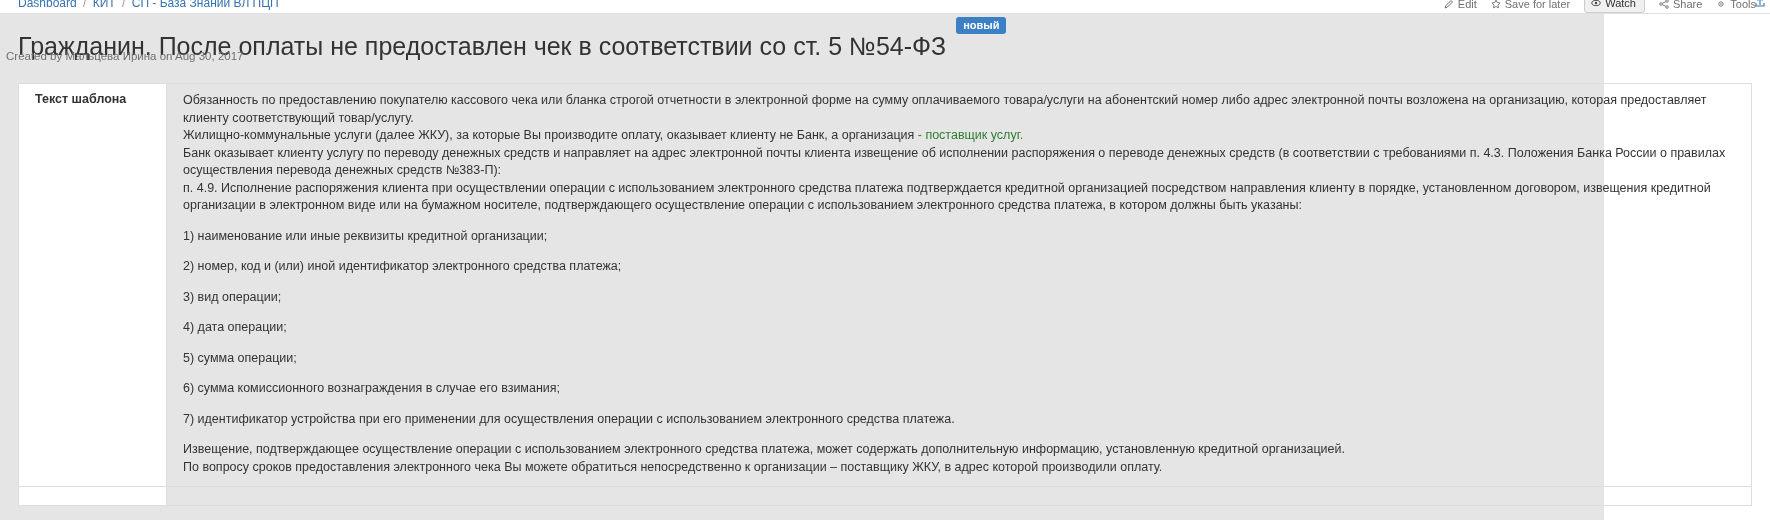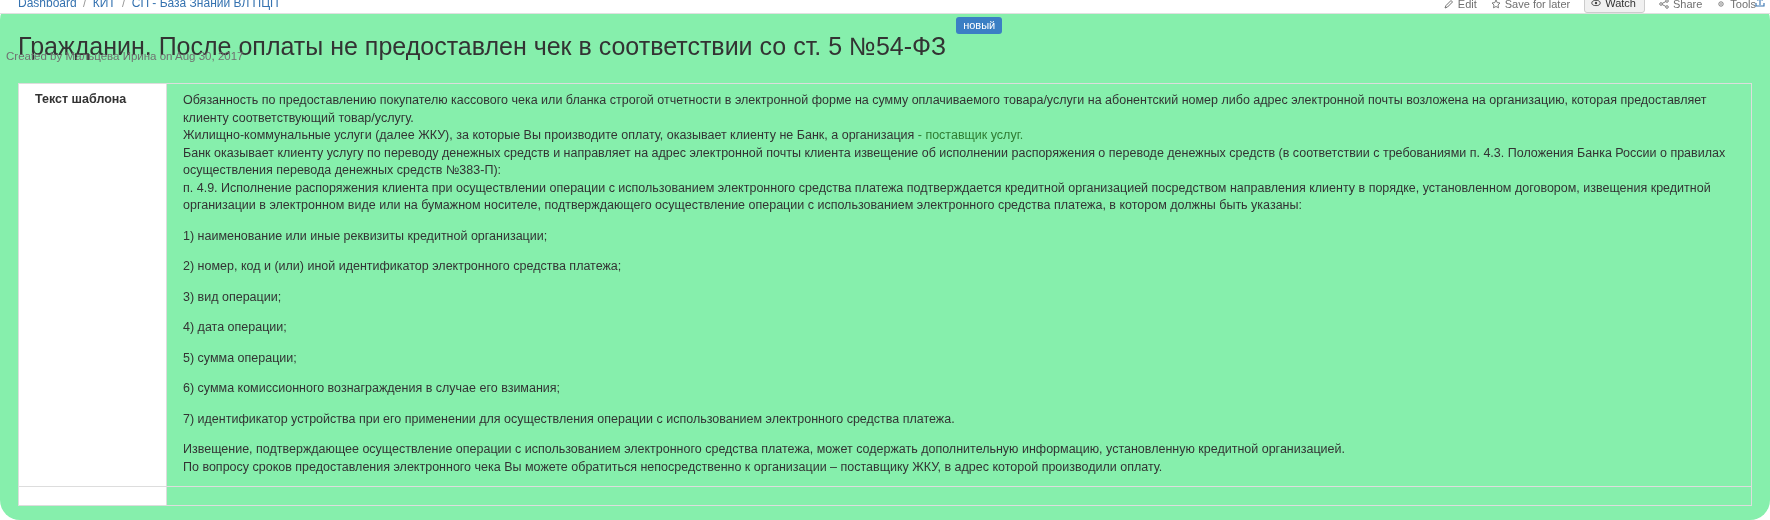--- a/index.html
+++ b/index.html
@@ -8,24 +8,23 @@
     padding: 0;
     width: 1770px;
     height: 520px;
     background: #ffffff;
     font-family: "Liberation Sans", sans-serif;
     color: #333333;
     overflow: hidden;
   }
   .page {
     position: relative;
-    width: 1770px;
+    width: 1604px;
     height: 520px;
-    background: #86efac;
-    border-radius: 20px;
+    background: #e5e5e5;
   }
 
   
   .toolbar {
     position: absolute;
     top: 0;
     left: 0;
     width: 1770px;
     height: 14px;
     overflow: hidden;
@@ -96,21 +95,21 @@
     color: #333333;
     letter-spacing: 0;
     line-height: 30px;
     white-space: nowrap;
   }
   .badge {
     display: inline-block;
     background: #3b7fc4;
     color: #ffffff;
     font-size: 11px;
-    font-weight: normal;
+    font-weight: bold;
     border-radius: 3px;
     padding: 2px 7px 3px 7px;
     line-height: 12px;
     position: relative;
     top: 3px;
   }
 
   .created-by {
     position: absolute;
     left: 6px;

